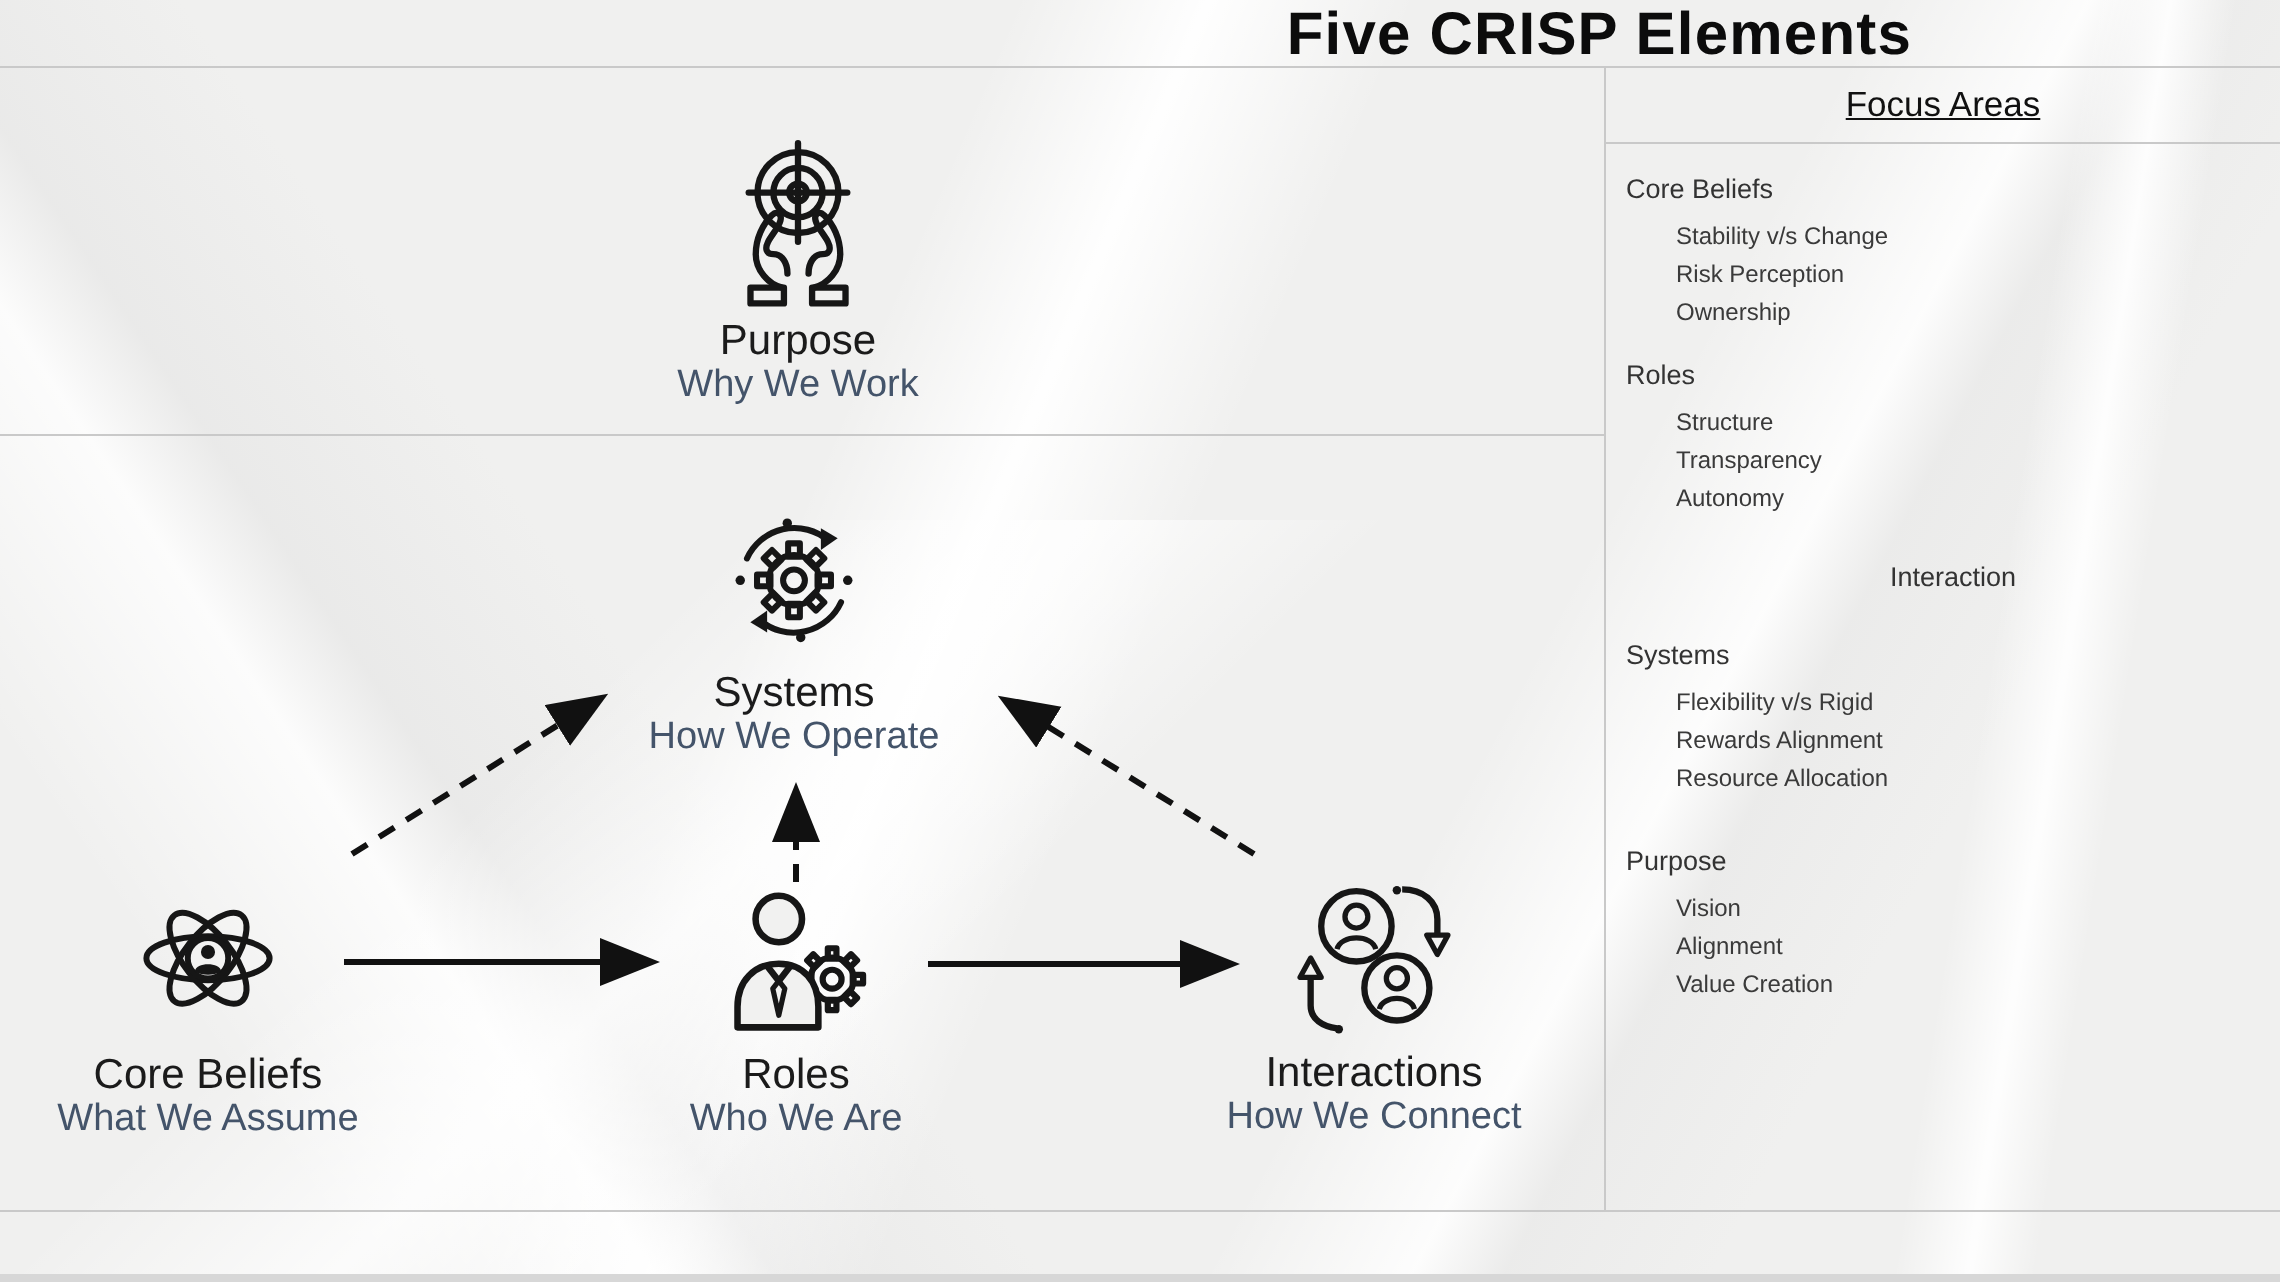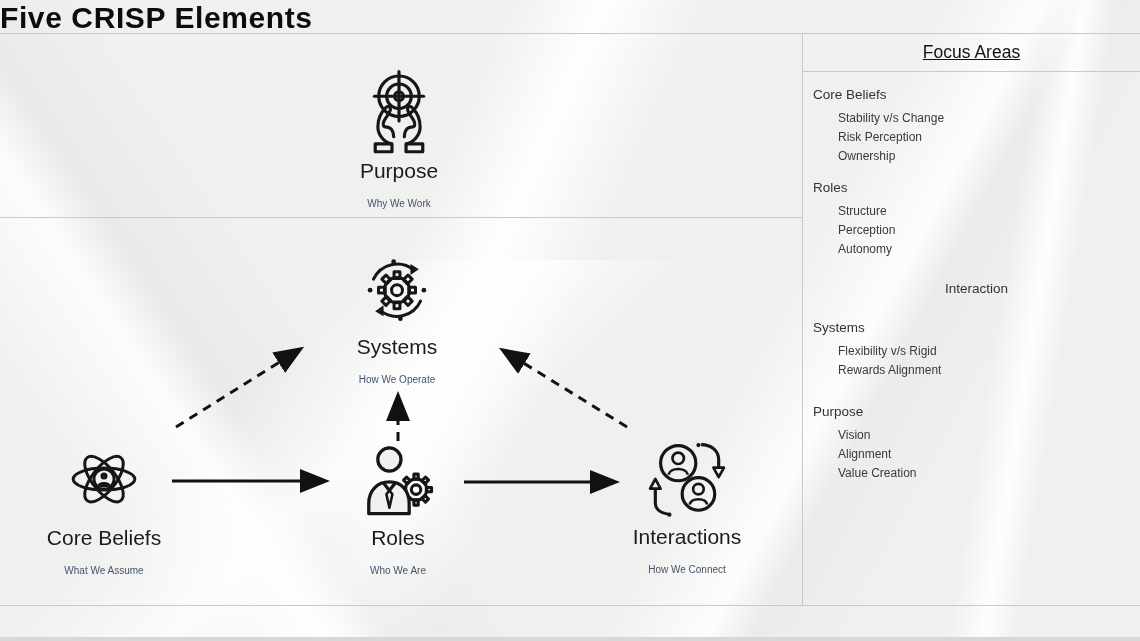--- a/index.html
+++ b/index.html
@@ -26,28 +26,28 @@
     background:linear-gradient(99deg,rgba(255,255,255,0) 42%,rgba(255,255,255,.9) 50%,rgba(255,255,255,0) 57%);}
   
   .hline,.vline{position:absolute;background:#c9c9c9;}
   .line-title{left:0;top:33px;width:1140px;height:1px;}
   .line-mid{left:0;top:217px;width:802px;height:1px;}
   .line-bottom{left:0;top:605px;width:1140px;height:1px;}
   .line-panel-left{left:802px;top:33px;width:1px;height:572px;}
   .line-panel-header{left:802px;top:71px;width:338px;height:1px;}
   .bottom-strip{position:absolute;left:0;bottom:0;width:1140px;height:4px;background:#d7d7d7;}
   
-  .slide-title{position:absolute;left:0;top:1px;width:940px;text-align:left;
-    font-size:30px;font-weight:700;color:#0c0c0c;letter-spacing:.6px;}
+  .slide-title{position:absolute;left:0;top:1px;width:940px;text-align:right;
+    font-size:30px;font-weight:700;color:#0c0c0c;letter-spacing:.6px;padding-left:16px;}
   
   .node{position:absolute;width:230px;transform:translateX(-50%);
     display:flex;flex-direction:column;align-items:center;text-align:center;}
   .node-icon svg{display:block;}
   .node-label{font-size:21px;color:#1b1b1b;margin-top:2px;line-height:24px;}
-  .node-sub{font-size:10px;color:#44546a;margin-top:12px;line-height:18px;}
+  .node-sub{font-size:19px;color:#44546a;margin-top:1px;line-height:18px;}
   
   .arrows{position:absolute;inset:0;pointer-events:none;}
   
   .focus-panel{position:absolute;left:803px;top:34px;width:337px;height:571px;}
   .fa-title{width:100%;text-align:center;font-size:17.5px;color:#111;padding-top:8px;height:29px;text-decoration:underline;}
   .fa-group{margin-left:10px;}
   .fa-g1{margin-top:16px;} .fa-g2{margin-top:14px;} .fa-g3{margin-top:22px;text-align:center;}
   .fa-g4{margin-top:23px;} .fa-g5{margin-top:24px;}
   .fa-heading{font-size:13.5px;color:#333;line-height:16px;margin-bottom:6px;}
   .fa-item{font-size:12px;color:#3a3a3a;line-height:19px;margin-left:25px;}
@@ -213,32 +213,33 @@
   <div class="fa-group fa-g1">
     <div class="fa-heading">Core Beliefs</div>
     <div class="fa-item">Stability v/s Change</div>
     <div class="fa-item">Risk Perception</div>
     <div class="fa-item">Ownership</div>
   </div>
 
   <div class="fa-group fa-g2">
     <div class="fa-heading">Roles</div>
     <div class="fa-item">Structure</div>
-    <div class="fa-item">Perception</div>
+    <div class="fa-item">Transparency</div>
     <div class="fa-item">Autonomy</div>
   </div>
 
   <div class="fa-group fa-g3">
     <div class="fa-heading">Interaction</div>
   </div>
 
   <div class="fa-group fa-g4">
     <div class="fa-heading">Systems</div>
     <div class="fa-item">Flexibility v/s Rigid</div>
     <div class="fa-item">Rewards Alignment</div>
+    <div class="fa-item">Resource Allocation</div>
   </div>
 
   <div class="fa-group fa-g5">
     <div class="fa-heading">Purpose</div>
     <div class="fa-item">Vision</div>
     <div class="fa-item">Alignment</div>
     <div class="fa-item">Value Creation</div>
   </div>
 </div>
 

